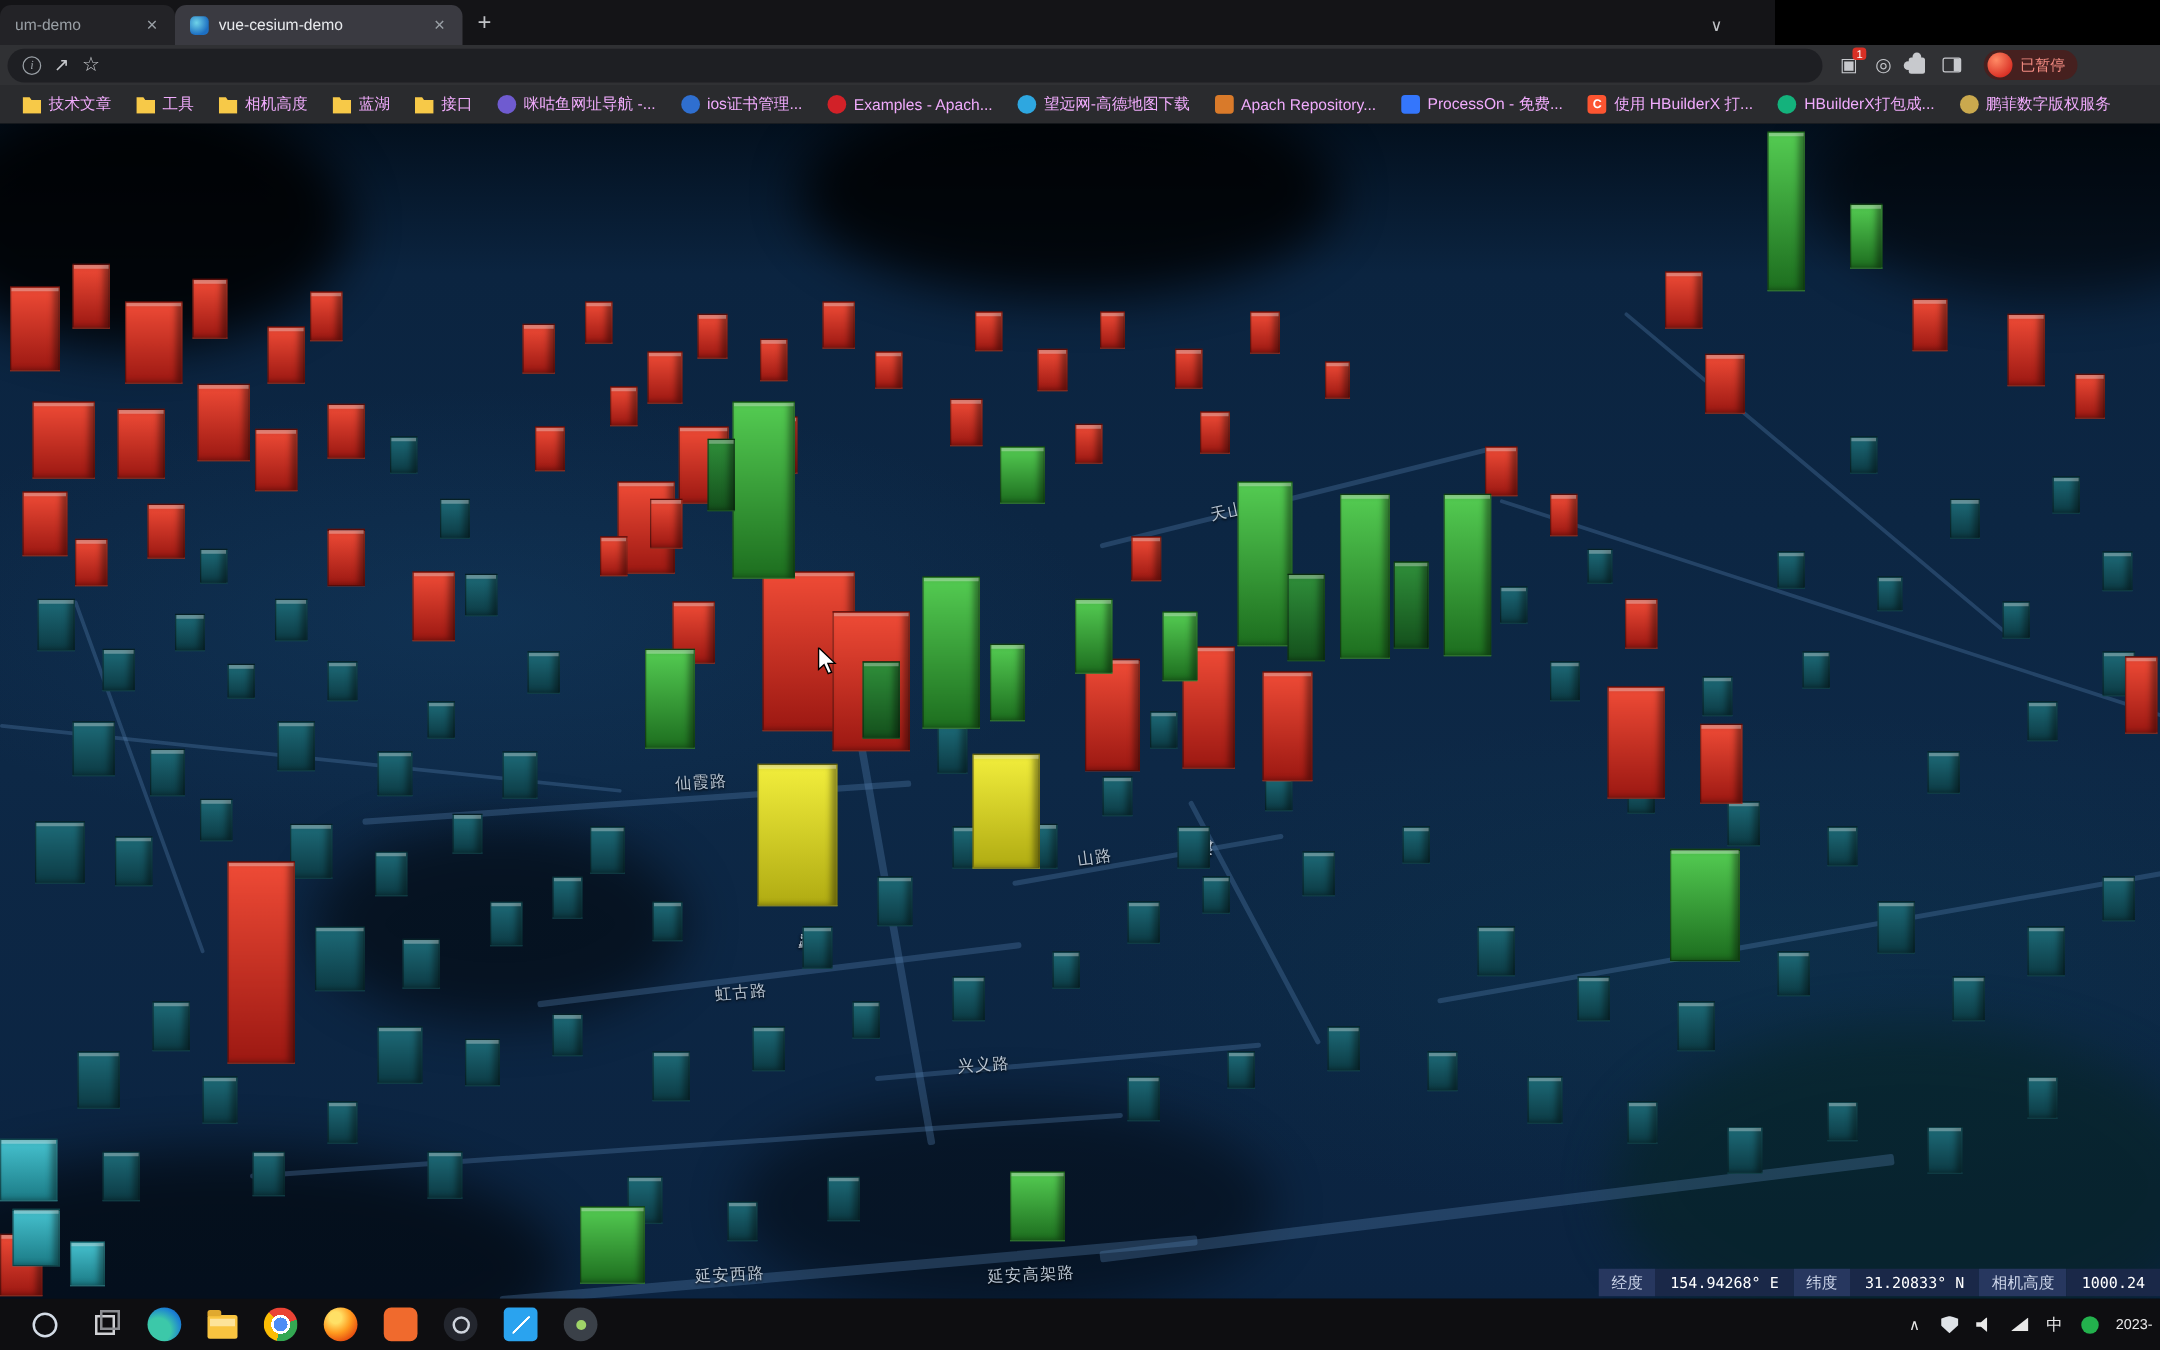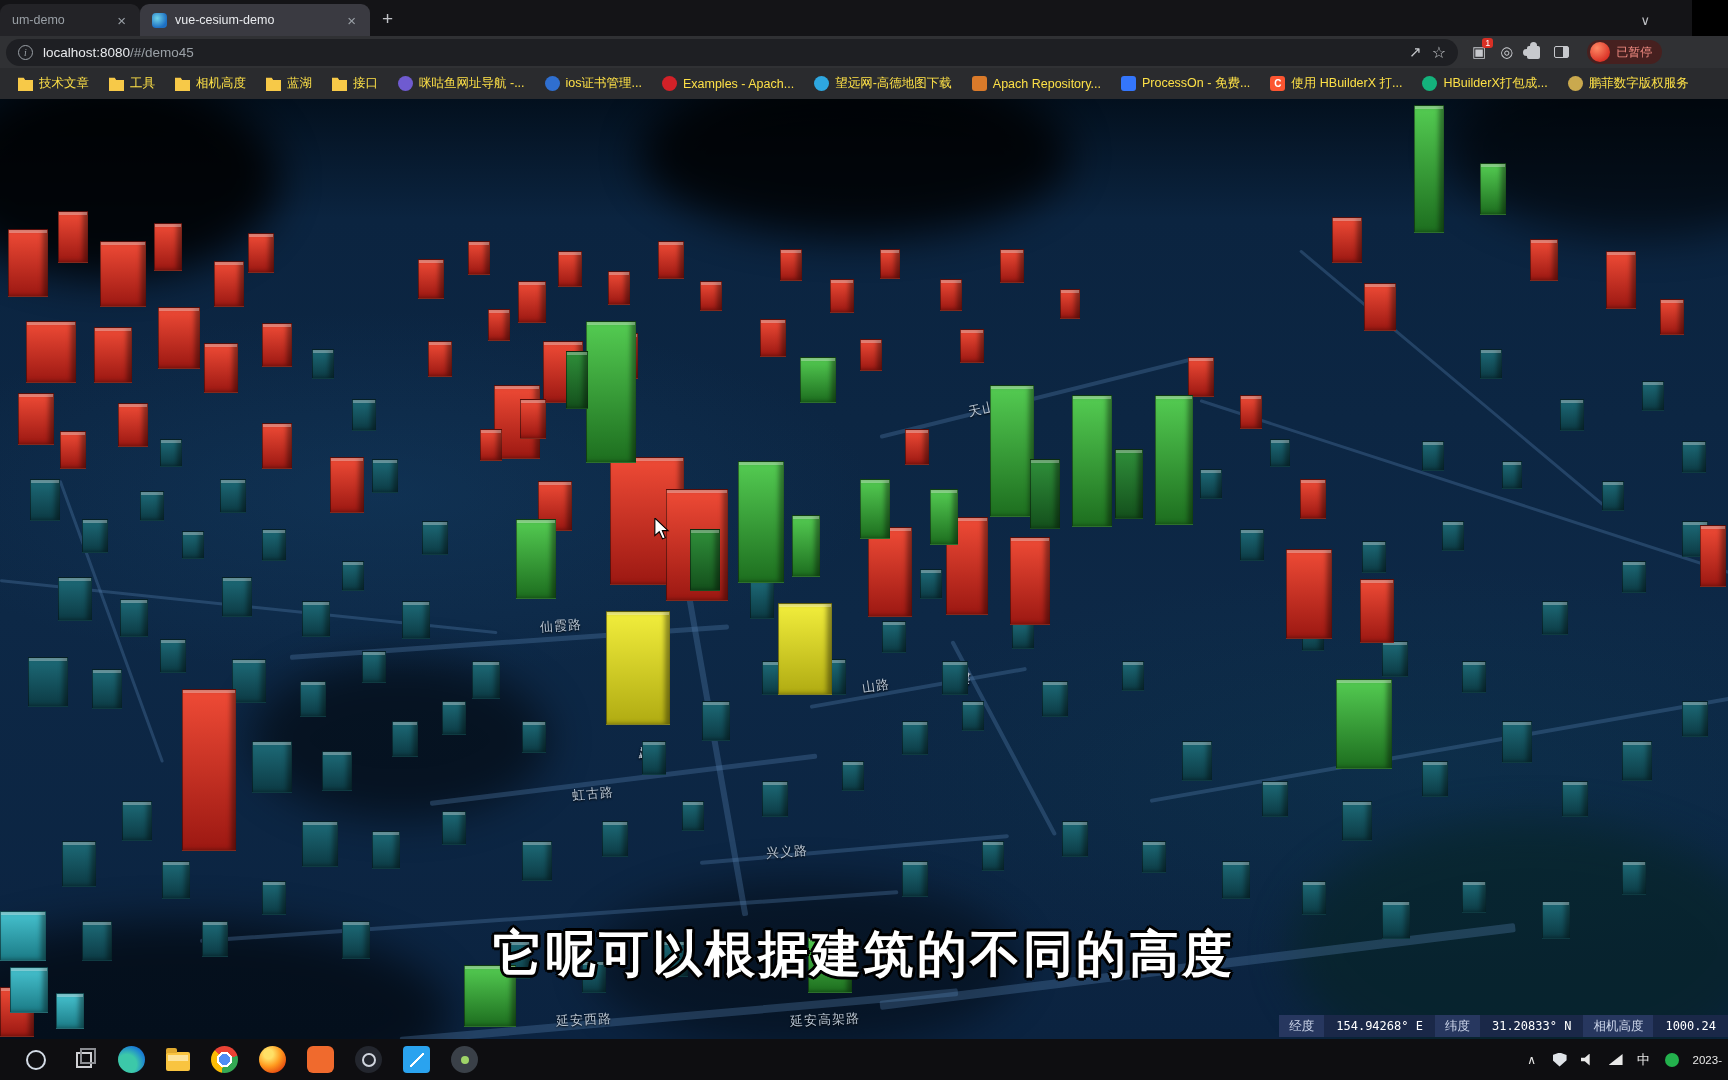--- a/index.html
+++ b/index.html
@@ -1,20 +1,20 @@
 <!DOCTYPE html>
 <html><head>
 <meta charset="utf-8">
 <style>
   * { margin:0; padding:0; box-sizing:border-box; }
   html,body { width:1728px; height:1080px; overflow:hidden; background:#000;
     font-family:"Liberation Sans", sans-serif; }
 
   
-  .tabbar { position:absolute; left:0; top:0; width:1692px; height:36px;
+  .tabbar { position:absolute; left:0; top:0; width:1420px; height:36px;
     background:#141417; display:flex; align-items:flex-end; }
   .tab { height:32px; display:flex; align-items:center; gap:8px; padding:0 10px 0 12px;
     border-radius:9px 9px 0 0; font-size:12.5px; color:#9aa0a6; max-width:240px; }
   .tab.inactive { background:#232327; width:140px; }
   .tab.active { background:#3a3a41; color:#e8eaed; width:230px; }
   .tab-title { flex:1; white-space:nowrap; overflow:hidden; }
   .tab-close { color:#9aa0a6; font-size:15px; line-height:1; padding:1px 4px; border-radius:50%; }
   .favicon { width:15px; height:15px; border-radius:4px; flex:0 0 auto;
     background:radial-gradient(circle at 35% 35%, #6fd3e8, #1d6fc2 70%); }
   .newtab { color:#c0c2c6; font-size:19px; padding:0 12px 6px 12px; }
@@ -45,21 +45,21 @@
   .profile-chip { display:flex; align-items:center; gap:6px; background:#46201f;
     border-radius:13px; padding:2px 10px 2px 3px; margin-left:4px; }
   .avatar { width:20px; height:20px; border-radius:50%;
     background:radial-gradient(circle at 35% 30%, #ff8a65, #d93025 75%); }
   .profile-label { color:#f28b82; font-size:12px; white-space:nowrap; }
 
   .bookmarks { position:absolute; left:0; top:68px; width:1728px; height:31px;
     background:#2a2b2e; display:flex; align-items:center; padding:0 10px; gap:4px; overflow:hidden; }
   .bm { display:flex; align-items:center; gap:6px; padding:3px 8px; border-radius:6px;
     white-space:nowrap; }
-  .bm-label { color:#fde047; font-size:12.5px; }
+  .bm-label { color:#f0abfc; font-size:12.5px; }
   .bm-ic { width:15px; height:15px; flex:0 0 auto; display:flex; align-items:center;
     justify-content:center; font-size:10px; color:#fff; font-weight:bold; }
   .bm-folder { background:#f7c948; clip-path:polygon(0 12%,38% 12%,48% 26%,100% 26%,100% 100%,0 100%); }
   .bm-dot { border-radius:50%; }
   .bm-square { border-radius:3px; }
 
   
   #map { position:absolute; left:0; top:99px; width:1728px; height:940px; overflow:hidden;
     background:
       radial-gradient(900px 320px at 82% 72%, rgba(14,64,86,.30), transparent 65%),
@@ -159,21 +159,20 @@
     <span class="tab-title">vue-cesium-demo</span>
     <span class="tab-close">×</span>
   </div>
   <div class="newtab">+</div>
   <div class="tab-chevron">∨</div>
 </div>
 
 <div class="toolbar">
   <div class="omnibox">
     <span class="info-icon">i</span>
-    <span class="url"><span>localhost:8080</span><span class="url-path">/#/demo45</span></span>
     <span class="box-glyph">↗</span>
     <span class="star-glyph">☆</span>
   </div>
   <div class="toolbar-icons">
     <span class="ext-wrap">
       <span class="box-glyph">▣</span>
       <span class="badge">1</span>
     </span>
     <span class="box-glyph">◎</span>
     <span class="puzzle"></span>
@@ -458,21 +457,20 @@
       <div class="bldg" style="left: 10px; top: 868px; width: 38px; height: 46px; background: linear-gradient(rgb(70, 194, 207), rgb(27, 123, 134));"></div>
       <div class="bldg" style="left: 56px; top: 894px; width: 28px; height: 36px; background: linear-gradient(rgb(70, 194, 207), rgb(27, 123, 134));"></div>
       <div class="bldg" style="left: 606px; top: 512px; width: 64px; height: 114px; background: linear-gradient(rgb(242, 238, 60), rgb(176, 171, 18));"></div>
       <div class="bldg" style="left: 778px; top: 504px; width: 54px; height: 92px; background: linear-gradient(rgb(242, 238, 60), rgb(176, 171, 18));"></div>
     </div>
 
   <svg class="cursor" width="20" height="22" viewBox="0 0 13 20">
     <polygon points="0,0 0,16 4,12.5 7,19 9.5,18 6.8,11.5 12,11.5" fill="#fff" stroke="#000" stroke-width="1"></polygon>
   </svg>
 
-  <div class="subtitle">它呢可以根据建筑的不同的高度</div>
   <div class="statusbar">
       <span class="st-label">经度</span>
       <span class="st-value">154.94268° E</span>
       <span class="st-label">纬度</span>
       <span class="st-value">31.20833° N</span>
       <span class="st-label">相机高度</span>
       <span class="st-value">1000.24</span>
     </div>
 </div>
 

